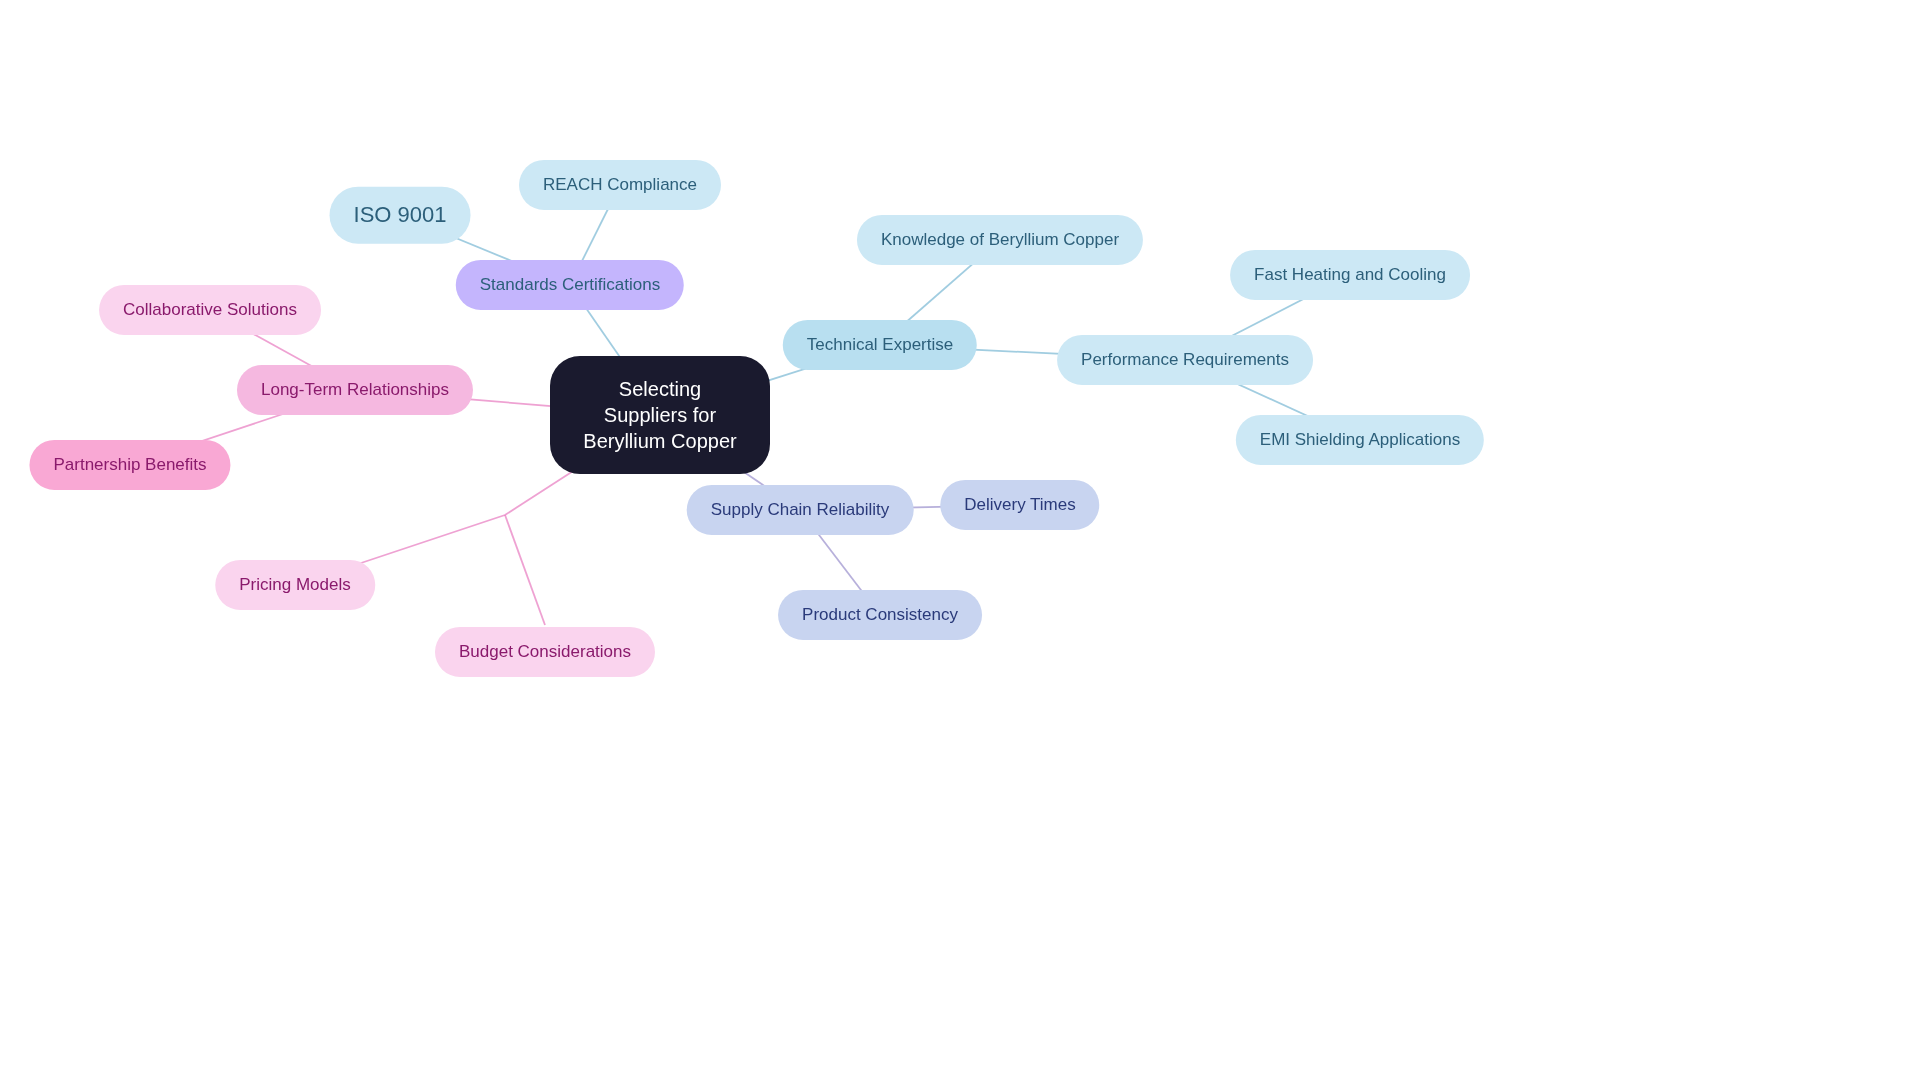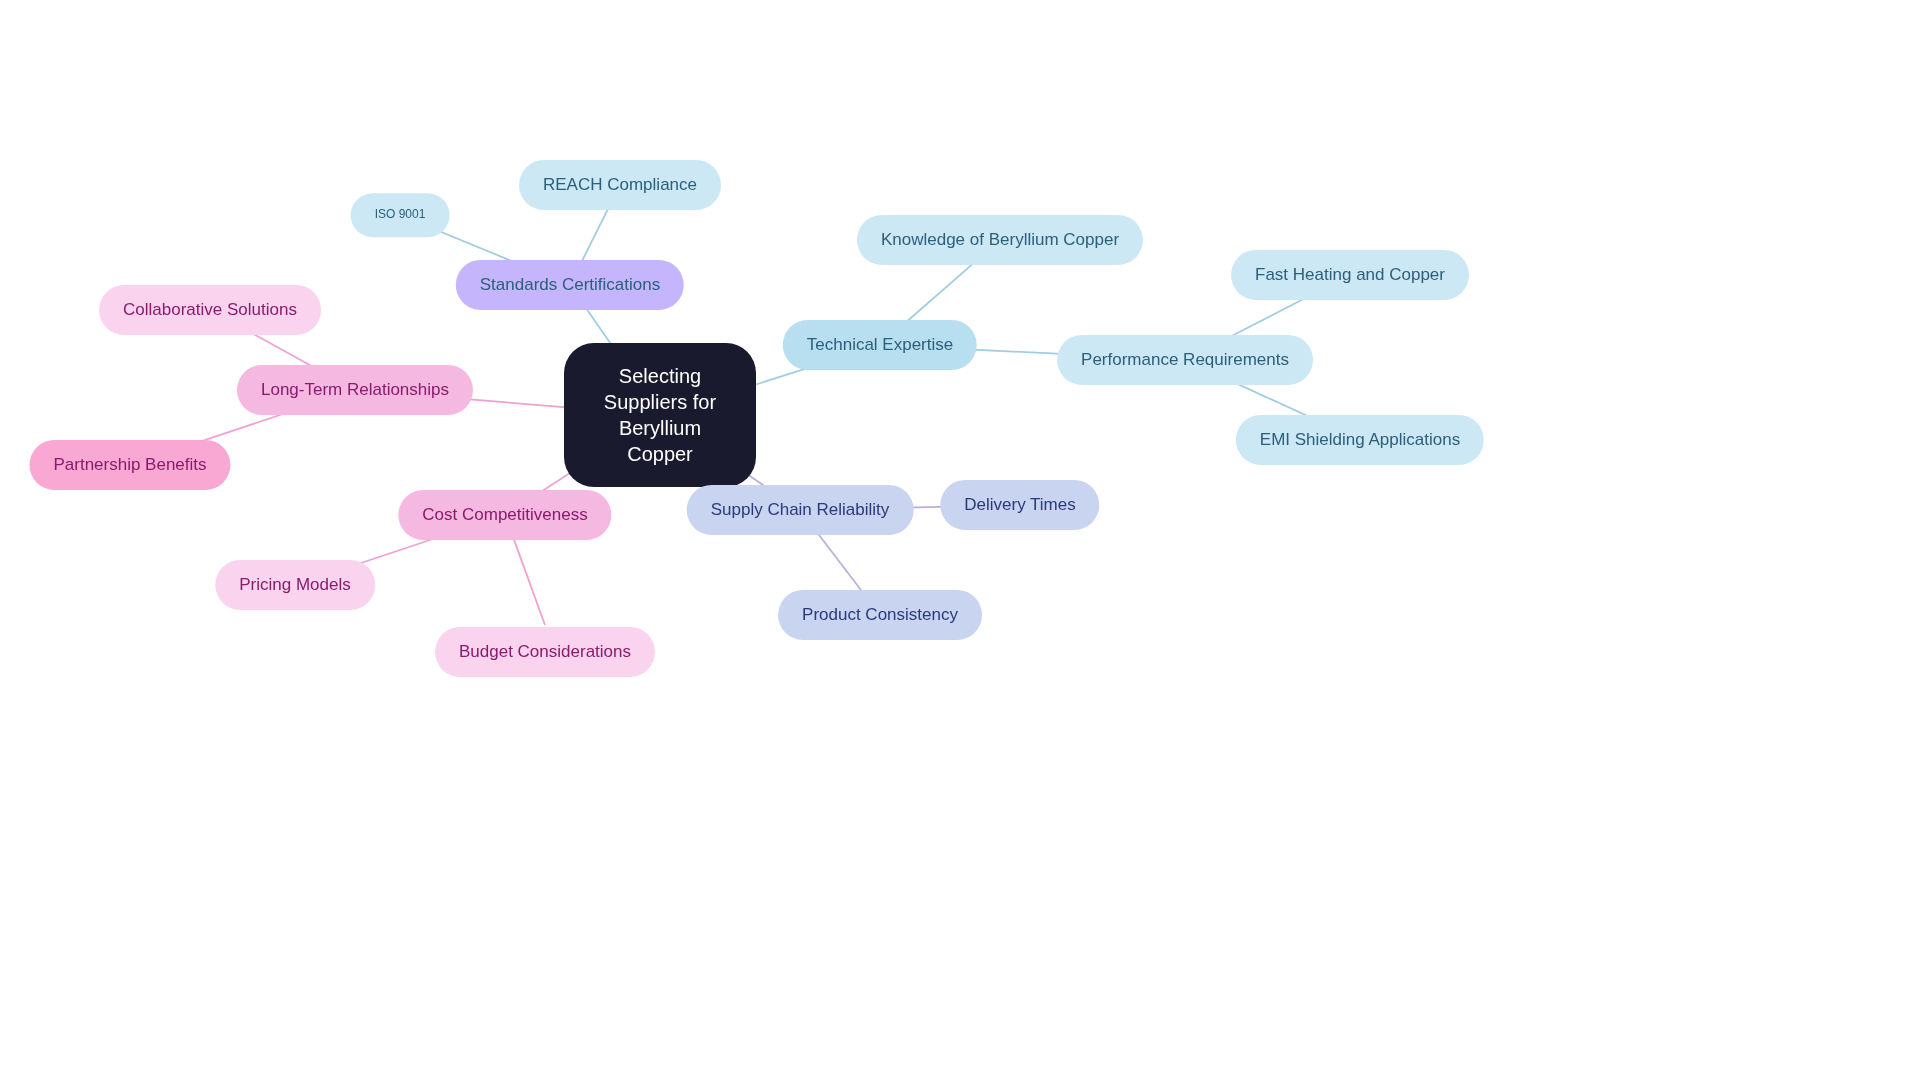--- a/index.html
+++ b/index.html
@@ -39,21 +39,21 @@
       white-space: nowrap;
     }
     .node-center {
       background: #1a1a2e;
       color: #ffffff;
       font-size: 20px;
       font-weight: 500;
       border-radius: 30px;
       padding: 20px 32px;
       white-space: normal;
-      width: 192px;
+      width: 220px;
       text-align: center;
     }
   </style>
 </head>
 <body>
 
 <div class="mindmap-container">
   <svg class="connections" id="connections-svg">
       <line x1="660" y1="415" x2="570" y2="285" stroke="#7ab8d4" stroke-width="1.8" opacity="0.7"></line>
       <line x1="570" y1="285" x2="620" y2="185" stroke="#7ab8d4" stroke-width="1.8" opacity="0.7"></line>
@@ -74,28 +74,27 @@
       <line x1="355" y1="390" x2="130" y2="465" stroke="#e87bc0" stroke-width="1.8" opacity="0.7"></line>
     </svg>
 
   <div class="node node-center" id="node-center" style="left: 660px; top: 415px; transform: translate(-50%, -50%);">
     <span style="white-space: pre-line;">Selecting Suppliers for
 Beryllium Copper</span>
   </div>
 
 <div class="node" id="node-standards" style="left: 570px; top: 285px; background: #c4b5fd; color: rgb(44, 95, 122); font-size: 17px;">Standards Certifications</div>
     <div class="node" id="node-reach" style="left: 620px; top: 185px; background: rgb(204, 232, 245); color: rgb(44, 95, 122); font-size: 17px;">REACH Compliance</div>
-    <div class="node" id="node-iso" style="left: 400px; top: 215px; background: rgb(204, 232, 245); color: rgb(44, 95, 122); font-size: 12px;">ISO 9001</div>
+    <div class="node" id="node-iso" style="left: 400px; top: 215px; background: rgb(204, 232, 245); color: rgb(44, 95, 122); font-size: 22px;">ISO 9001</div>
     <div class="node" id="node-technical" style="left: 880px; top: 345px; background: rgb(184, 223, 240); color: rgb(44, 95, 122); font-size: 17px;">Technical Expertise</div>
     <div class="node" id="node-knowledge" style="left: 1000px; top: 240px; background: rgb(204, 232, 245); color: rgb(44, 95, 122); font-size: 17px;">Knowledge of Beryllium Copper</div>
     <div class="node" id="node-performance" style="left: 1185px; top: 360px; background: rgb(204, 232, 245); color: rgb(44, 95, 122); font-size: 17px;">Performance Requirements</div>
-    <div class="node" id="node-fast-heating" style="left: 1350px; top: 275px; background: rgb(204, 232, 245); color: rgb(44, 95, 122); font-size: 17px;">Fast Heating and Copper</div>
+    <div class="node" id="node-fast-heating" style="left: 1350px; top: 275px; background: rgb(204, 232, 245); color: rgb(44, 95, 122); font-size: 17px;">Fast Heating and Cooling</div>
     <div class="node" id="node-emi" style="left: 1360px; top: 440px; background: rgb(204, 232, 245); color: rgb(44, 95, 122); font-size: 17px;">EMI Shielding Applications</div>
     <div class="node" id="node-supply" style="left: 800px; top: 510px; background: rgb(200, 212, 240); color: rgb(42, 58, 122); font-size: 17px;">Supply Chain Reliability</div>
     <div class="node" id="node-delivery" style="left: 1020px; top: 505px; background: rgb(200, 212, 240); color: rgb(42, 58, 122); font-size: 17px;">Delivery Times</div>
     <div class="node" id="node-product" style="left: 880px; top: 615px; background: rgb(200, 212, 240); color: rgb(42, 58, 122); font-size: 17px;">Product Consistency</div>
-    <div class="node" id="node-cost" style="left: 505px; top: 515px; background: rgb(245, 184, 224); color: rgb(138, 26, 108); font-size: 17px;">Cost Competitiveness</div>
     <div class="node" id="node-pricing" style="left: 295px; top: 585px; background: rgb(250, 212, 238); color: rgb(138, 26, 108); font-size: 17px;">Pricing Models</div>
     <div class="node" id="node-budget" style="left: 545px; top: 652px; background: rgb(250, 212, 238); color: rgb(138, 26, 108); font-size: 17px;">Budget Considerations</div>
     <div class="node" id="node-long-term" style="left: 355px; top: 390px; background: rgb(245, 184, 224); color: rgb(138, 26, 108); font-size: 17px;">Long-Term Relationships</div>
     <div class="node" id="node-collaborative" style="left: 210px; top: 310px; background: rgb(250, 212, 238); color: rgb(138, 26, 108); font-size: 17px;">Collaborative Solutions</div>
     <div class="node" id="node-partnership" style="left: 130px; top: 465px; background: #f9a8d4; color: rgb(138, 26, 108); font-size: 17px;">Partnership Benefits</div>
   </div>
 
 </body></html>

